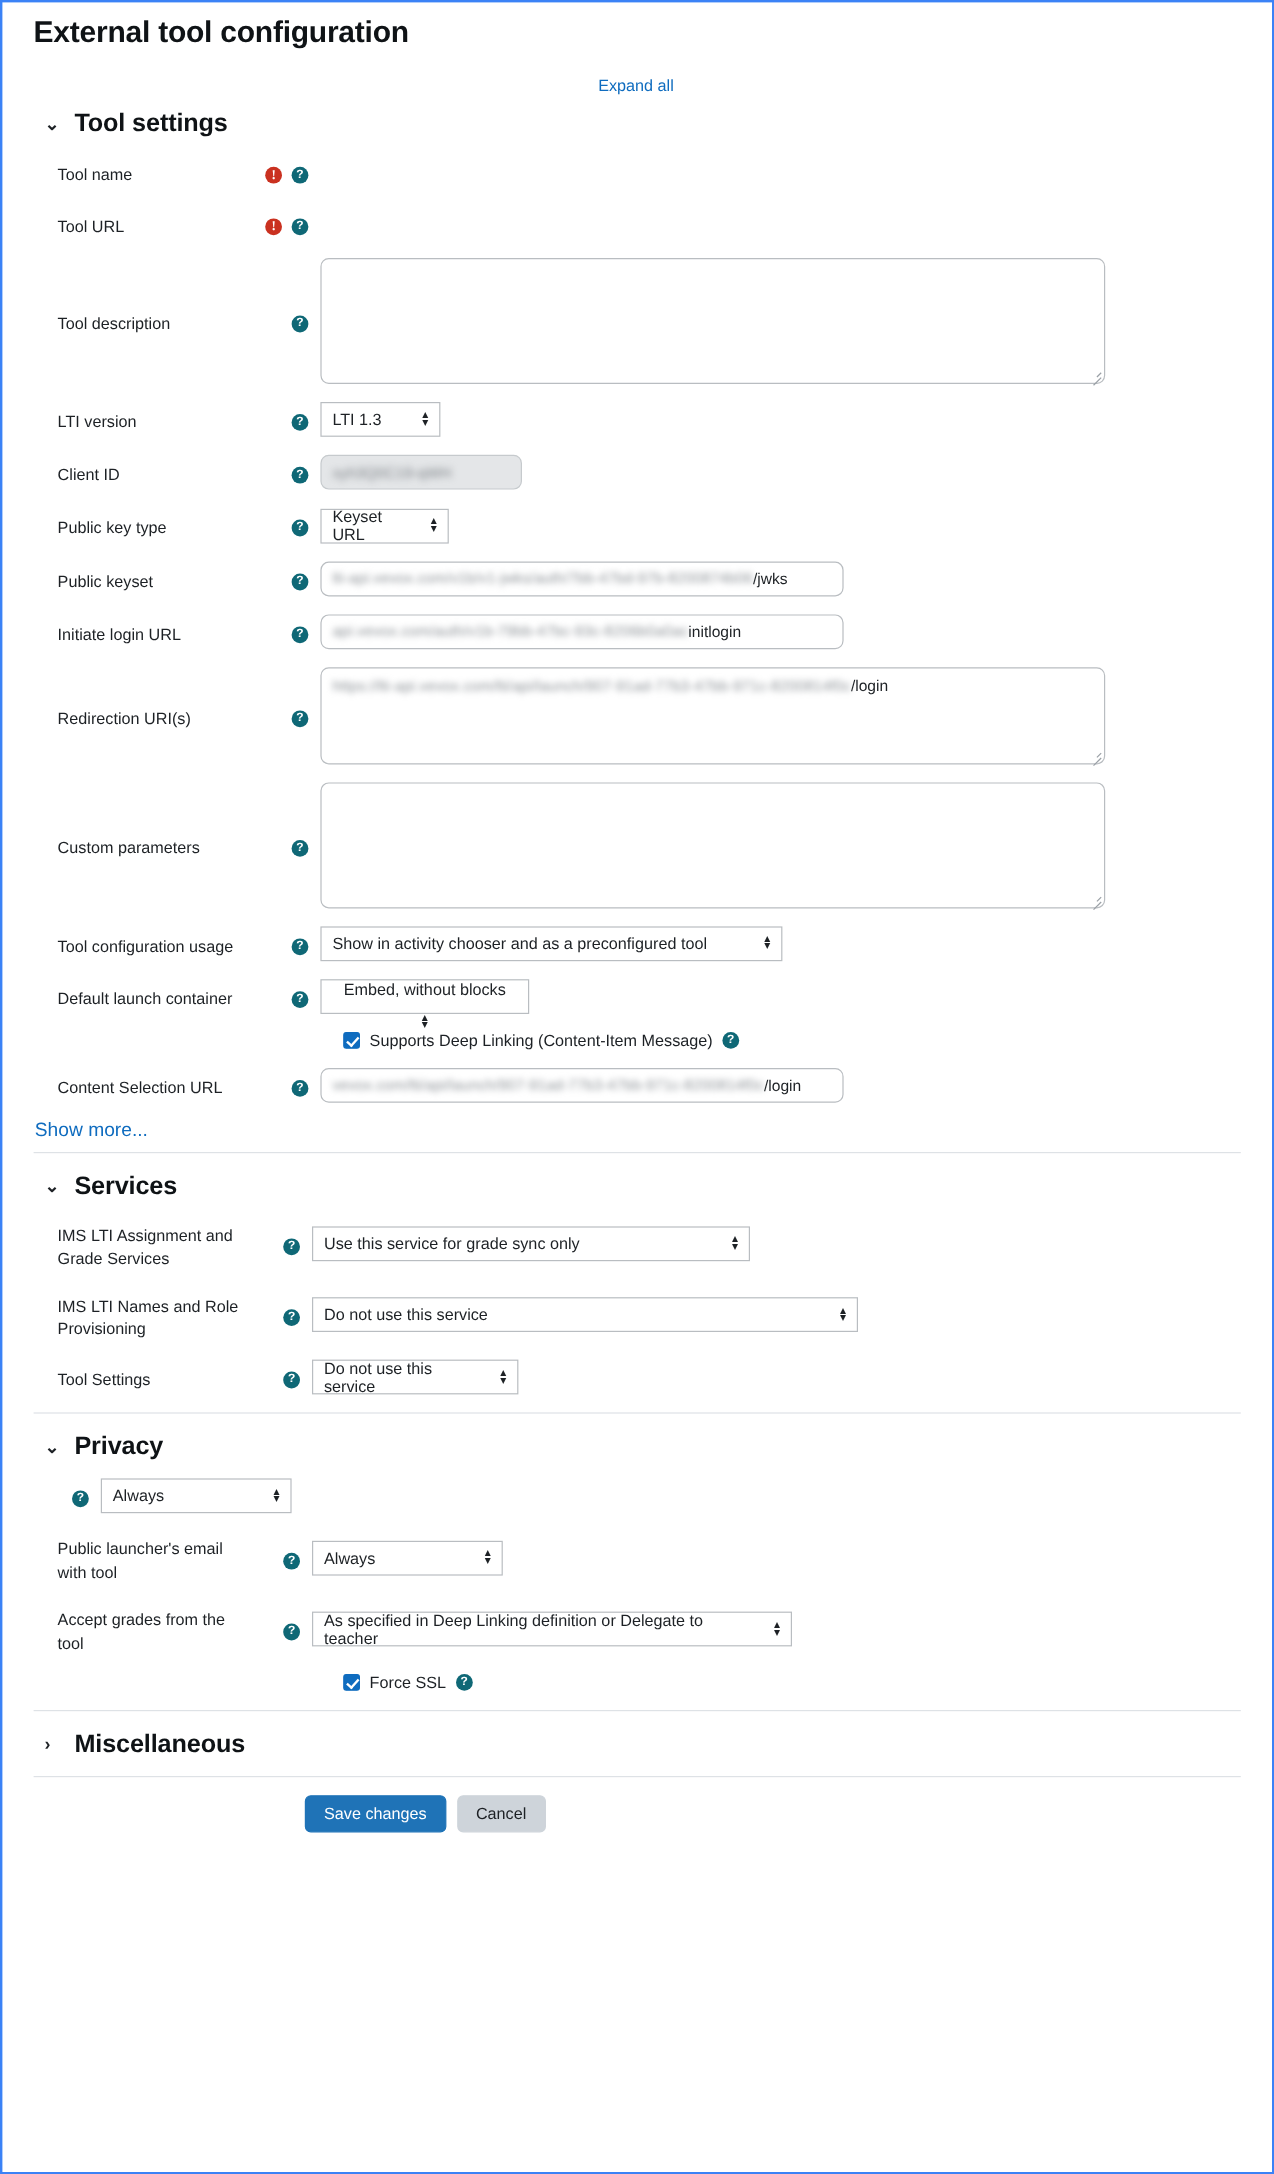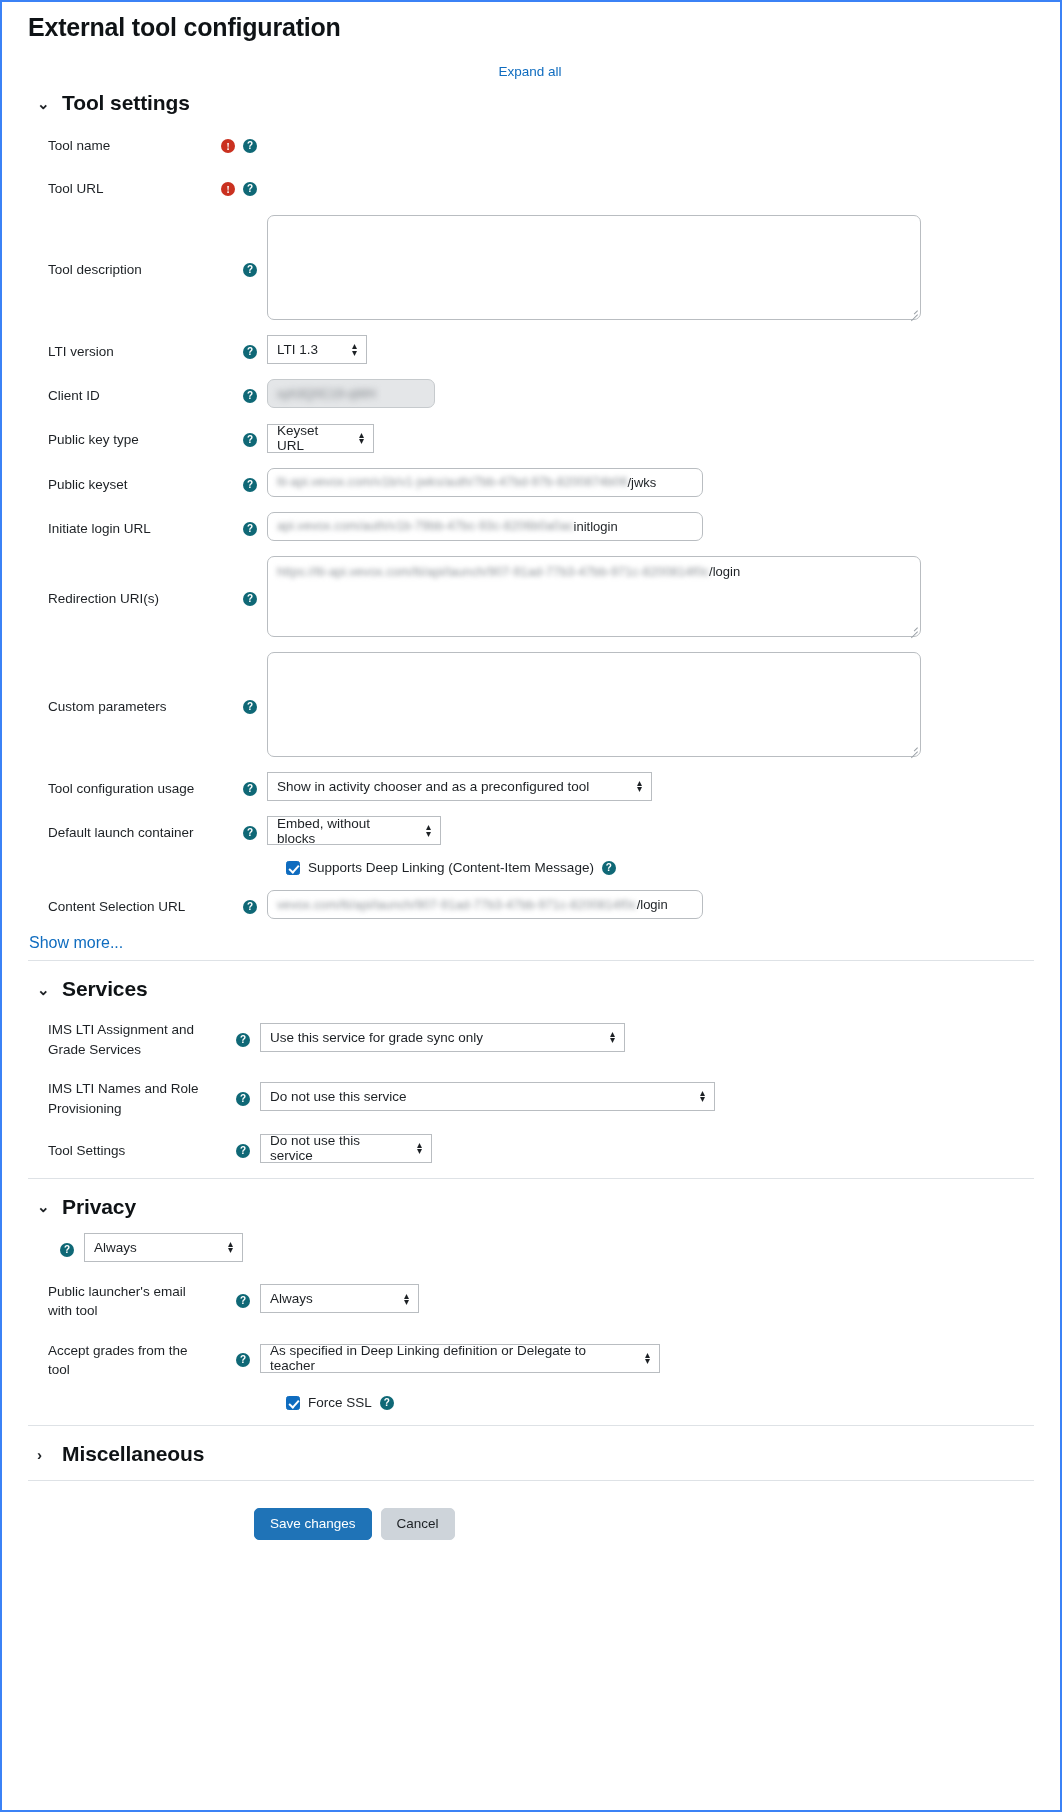--- a/index.html
+++ b/index.html
@@ -222,21 +222,21 @@
     display: inline-flex;
     flex-direction: column;
     line-height: 0.62;
     font-size: 10px;
     color: #1d2125;
     flex-shrink: 0;
   }
   .w-lti     { width: 100px; }
   .w-keytype { width: 107px; }
   .w-usage   { width: 385px; }
-  .w-launch  { width: 174px; }
+  .w-launch  { width: 174px; flex-direction: column; }
   .w-grade   { width: 365px; }
   .w-names   { width: 455px; }
   .w-toolset { width: 172px; }
   .w-always  { width: 159px; }
   .w-accept  { width: 400px; }
 
   
   .check-row {
     display: flex;
     align-items: center;
@@ -273,21 +273,21 @@
   .showmore {
     color: #0f6cbf;
     font-size: 16px;
     text-decoration: none;
     cursor: pointer;
   }
 
   
   .btn-bar {
     border-top: 1px solid #dee2e6;
-    padding-top: 27px;
+    padding-top: 15px;
     padding-left: 226px;
     display: flex;
     gap: 9px;
     align-items: center;
     margin-top: 8px;
   }
   .btn {
     font-size: 13.5px;
     border-radius: 5px;
     padding: 7px 15px;

